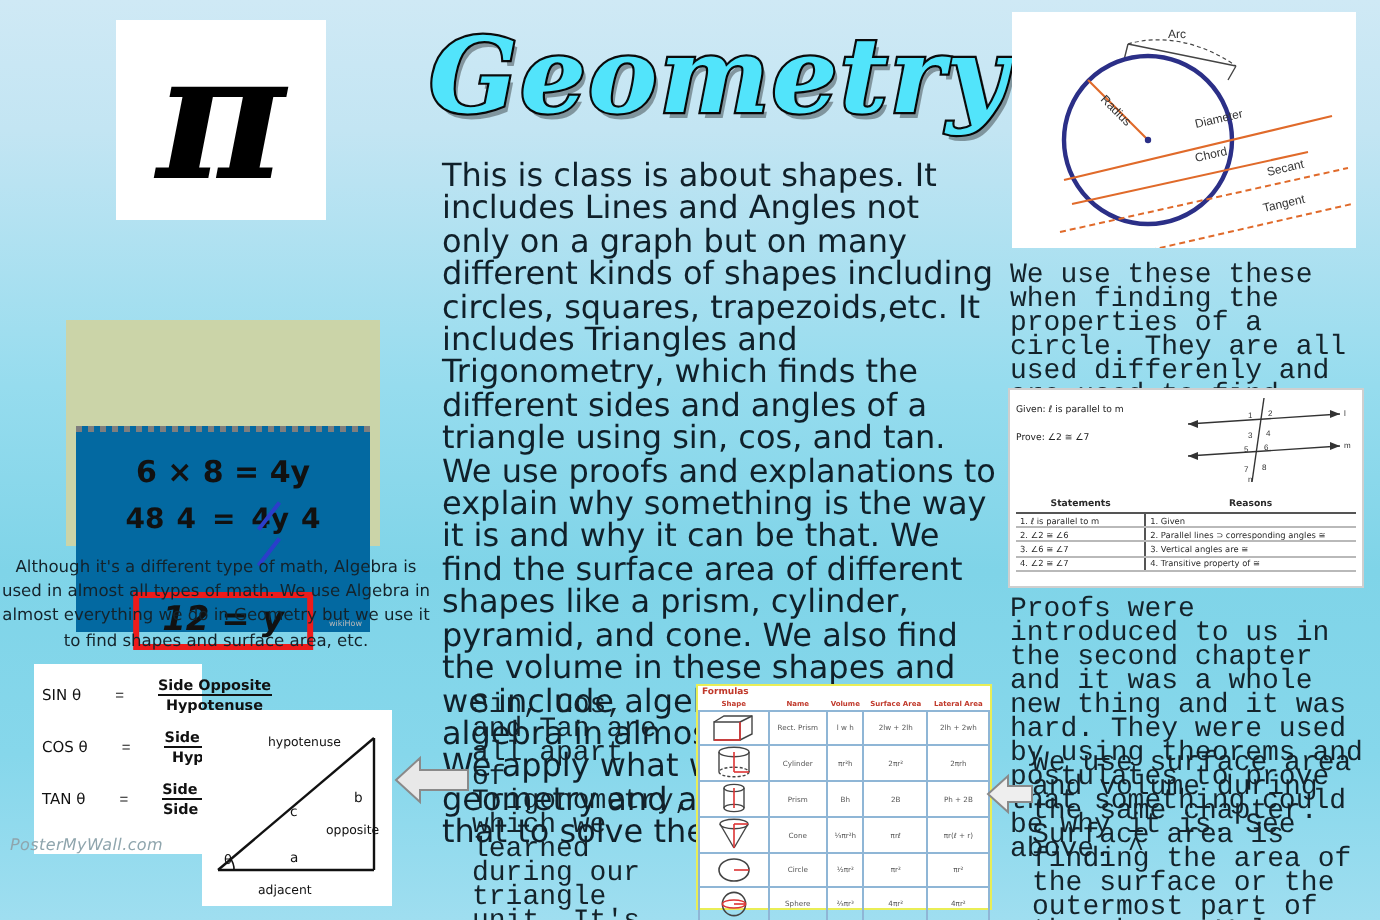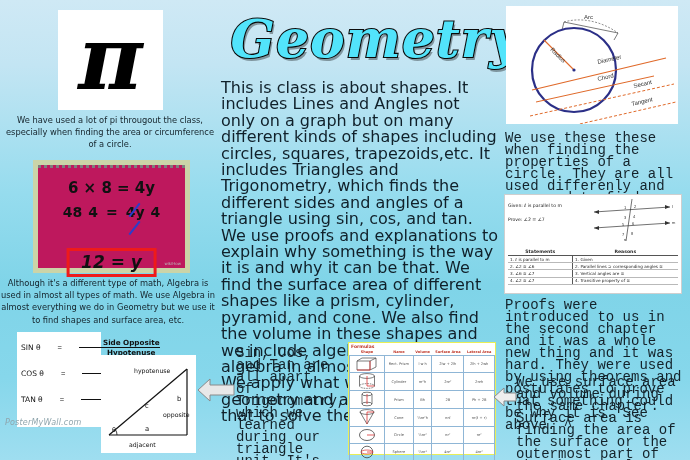--- a/index.html
+++ b/index.html
@@ -14,21 +14,21 @@
     width: 690px; height: 460px;
     background: linear-gradient(180deg, #cfe9f5 0%, #c3e5f3 14%, #96dcee 42%, #7fd4e8 62%, #86d7eb 82%, #9fdef0 100%);
     overflow: hidden;
   }
 
   .abs { position: absolute; }
 
   
   #title {
     left: 222px; top: 2px; width: 275px; height: 72px;
-    display: flex; align-items: center; justify-content: center; margin-left: 16px;
+    display: flex; align-items: center; justify-content: center;
   }
   #title .word {
     font-family: "DejaVu Serif", serif;
     font-style: italic;
     font-weight: bold;
     font-size: 52px;
     letter-spacing: 1px;
     color: #52e4fb;
     -webkit-text-stroke: 2.2px #0b0b0b;
     paint-order: stroke fill;
@@ -77,23 +77,24 @@
   #pi-caption { left: 4px; top: 114px; width: 212px; }
 
   
   #algebra-card {
     left: 33px; top: 160px; width: 157px; height: 113px;
     background: #cbd4a8;
     padding: 5px;
   }
   #algebra-inner {
     width: 100%; height: 100%;
-    background: #be185d;
+    background: #0369a1;
     position: relative;
     border-top: 3px dotted #7e7e7e;
+    margin-top: 48px;
   }
   .eqline {
     position: absolute;
     font-family: "DejaVu Sans", sans-serif;
     font-weight: bold;
     color: #111;
     white-space: nowrap;
   }
   #eq1 { left: 0; right: 0; top: 11px; text-align: center; font-size: 15px; }
   #eq2wrap { position: absolute; left: 0; right: 0; top: 36px; display: flex; justify-content: center; align-items: center; gap: 5px; }
@@ -165,21 +166,20 @@
   }
   .trigrow { display: flex; align-items: center; gap: 17px; margin-bottom: 7px; }
   .trigrow .fn {
     font-family: "DejaVu Sans", sans-serif; font-size: 7.5px; color: #111; white-space: nowrap;
   }
   .trigrow .eq { font-size: 7.5px; color: #111; }
   .trigfrac { display: flex; flex-direction: column; align-items: center; }
   .trigfrac .t, .trigfrac .b {
     font-family: "DejaVu Sans", sans-serif; font-size: 7.2px; font-weight: bold; color: #111; line-height: 9px;
     white-space: nowrap;
-    margin-left: 24px;
   }
   .trigfrac .ln { height: 1px; background: #111; width: 100%; }
 
   
   #tri-card {
     left: 101px; top: 355px; width: 95px; height: 98px;
     background: #fff;
   }
   #tri-card svg { display: block; }
 
@@ -225,21 +225,20 @@
 
 <div id="poster">
 
   <div class="abs" id="title">
     <span class="word">Geometry</span>
   </div>
 
   <div class="abs" id="pi-card">
     <span class="glyph">π</span>
   </div>
-  <div class="abs caption" id="pi-caption">We have used a lot of pi througout the class, especially when finding the area or circumference of a circle.</div>
 
   <div class="abs" id="algebra-card">
     <div id="algebra-inner">
       <div class="eqline" id="eq1">6 × 8 = 4y</div>
 
       <div id="eq2wrap">
         <div class="frac">
           <span class="num">48</span>
           <span class="bar"></span>
           <span class="den">4</span>

